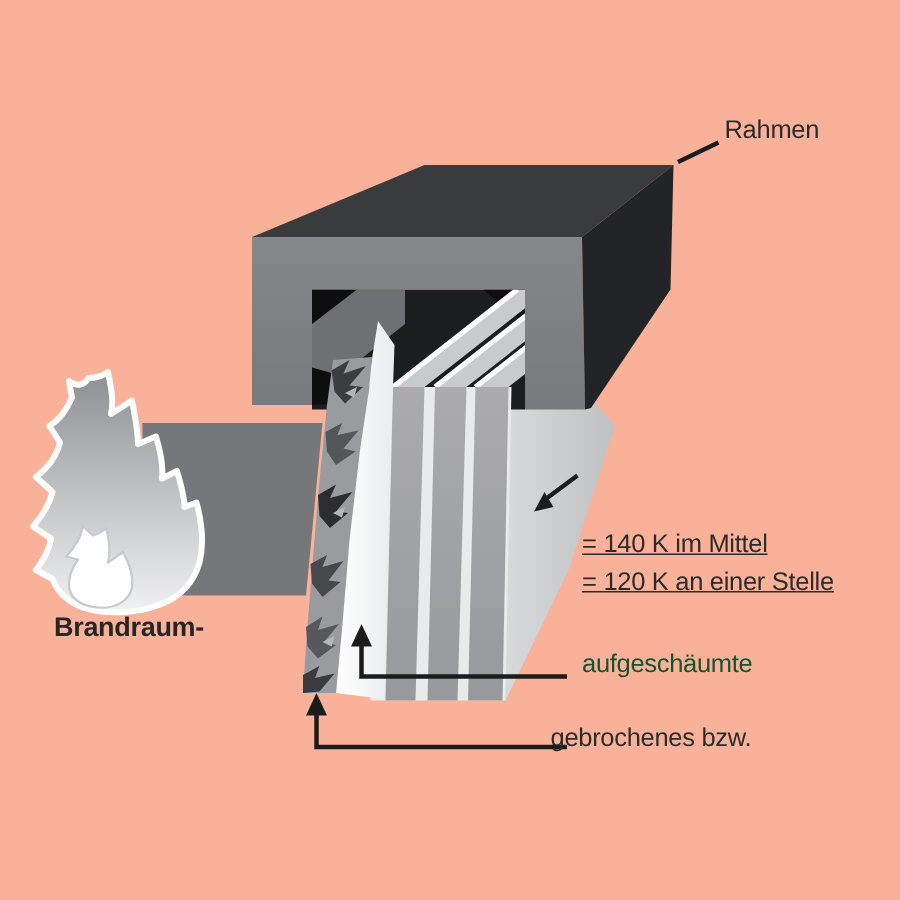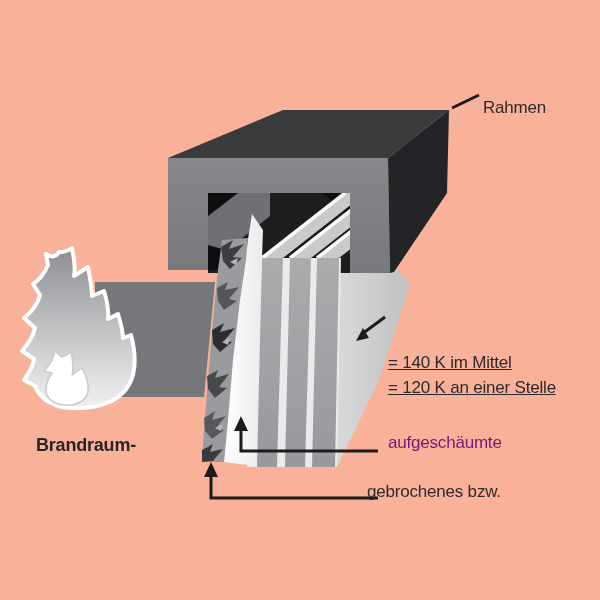--- a/index.html
+++ b/index.html
@@ -12,21 +12,21 @@
   }
   .stage svg{position:absolute;left:0;top:0;}
   .lbl{
     position:absolute;
     font-size:17px;
     line-height:24.5px;
     color:#2b2b2b;
     white-space:nowrap;
     letter-spacing:-0.2px;
   }
-  .lbl.red{color:#701a75;}
+  .lbl.red{color:#14532d;}
   .lbl.bold{font-weight:bold;font-size:18px;line-height:25px;color:#262626;}
   .lbl span{display:block;}
 </style>
 </head>
 <body>
 
 <div class="stage">
 
   <svg width="600" height="600" viewBox="0 0 600 600">
     <defs>
@@ -119,33 +119,33 @@
       <path d="M378,451 L241,451 L241,427"></path>
       <path d="M378,498 L211,498 L211,473"></path>
     </g>
     <g fill="#1c1c1c" stroke="none">
       <path d="M356,341 L363,328 L369,338 Z"></path>
       <path d="M241,416 L234,431 L248,431 Z"></path>
       <path d="M211,462 L204,477 L218,477 Z"></path>
     </g>
   </svg>
 
-  <div class="lbl" style="left:483px;top:75px;margin-top:21px;">Rahmen</div>
+  <div class="lbl" style="left:483px;top:75px;">Rahmen</div>
 
 
   <div class="lbl" style="left:388px;top:351px;text-decoration:underline;">
     <span>= 140 K im Mittel</span>
     <span>= 120 K an einer Stelle</span>
   </div>
 
   <div class="lbl red" style="left:388px;top:431px;">
     <span>aufgeschäumte</span>
   </div>
 
   <div class="lbl" style="left:367px;top:480px;">
     <span>gebrochenes bzw.</span>
   </div>
 
-  <div class="lbl bold" style="left:36px;top:433px;">
+  <div class="lbl bold" style="left:36px;top:406px;">
     <span>Brandraum-</span>
   </div>
 
 </div>
 
 </body></html>

